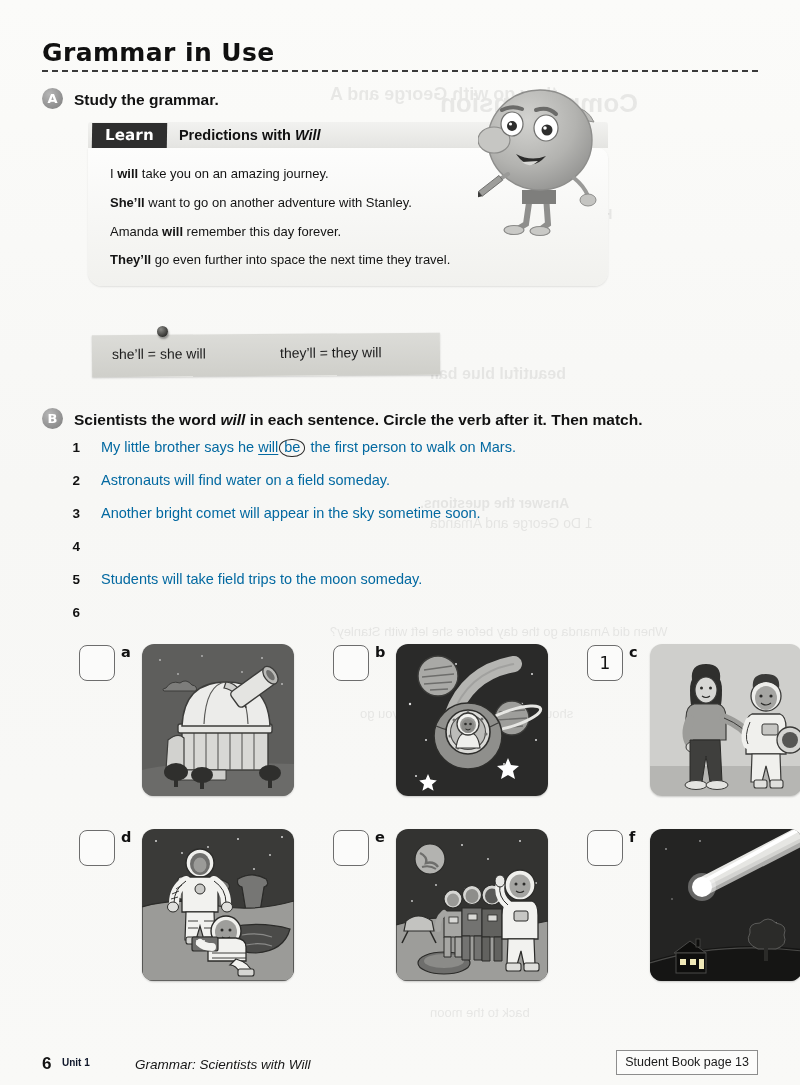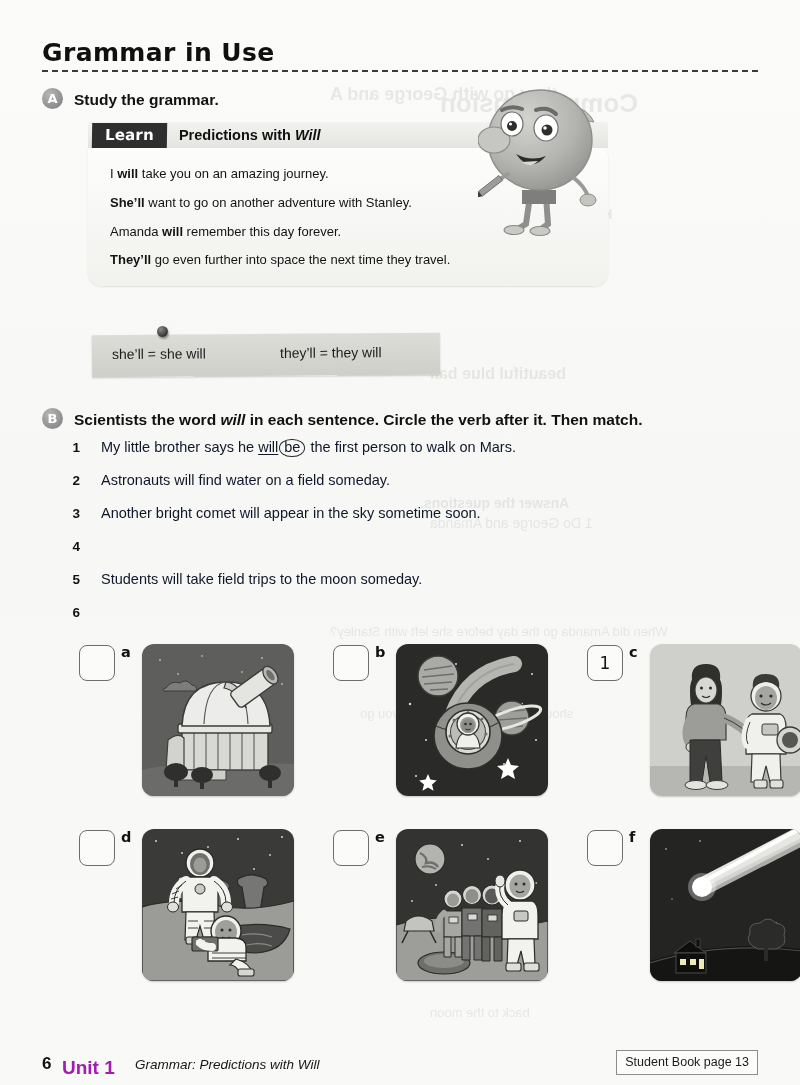--- a/index.html
+++ b/index.html
@@ -167,21 +167,21 @@
     box-shadow: 1px 2px 2px rgba(0,0,0,0.35);
   }
 
   
   .mascot { position: absolute; left: 478px; top: 78px; }
 
   
   .sentence {
     position: absolute;
     font-size: 14.5px;
-    color: #0f172a;
+    color: #0369a1;
     white-space: nowrap;
   }
   .snum {
     position: absolute;
     font-size: 13.5px;
     font-weight: bold;
     color: #111111;
     width: 14px;
     text-align: right;
   }
@@ -234,23 +234,23 @@
     left: 42px;
     top: 1054px;
     font-size: 17px;
     font-weight: bold;
     color: #111111;
   }
   .footer-unit {
     position: absolute;
     left: 62px;
     top: 1057px;
-    font-size: 19px;
-    font-weight: bold;
-    color: #a21caf;
+    font-size: 10px;
+    font-weight: bold;
+    color: #0f172a;
   }
   .footer-desc {
     position: absolute;
     left: 135px;
     top: 1057px;
     font-size: 13.5px;
     font-style: italic;
     color: #161616;
   }
   .footer-ref {
@@ -740,16 +740,16 @@
       <rect x="26" y="124" width="30" height="20" fill="#0e0e0d" stroke="#4a4a48" stroke-width="1"></rect>
       <rect x="30" y="130" width="6" height="6" fill="#f0e9b8"></rect>
       <rect x="40" y="130" width="6" height="6" fill="#f0e9b8"></rect>
       <rect x="49" y="130" width="5" height="10" fill="#f0e9b8"></rect>
       <rect x="46" y="110" width="4" height="8" fill="#0e0e0d" stroke="#4a4a48" stroke-width="0.8"></rect>
     </svg>
   </div>
 
   <div class="footer-num">6</div>
   <div class="footer-unit">Unit 1</div>
-  <div class="footer-desc">Grammar: Predictions with Will</div>
+  <div class="footer-desc">Grammar: Scientists with Will</div>
   <div class="footer-ref">Student Book page 13</div>
 
 </div>
 
 </body></html>

